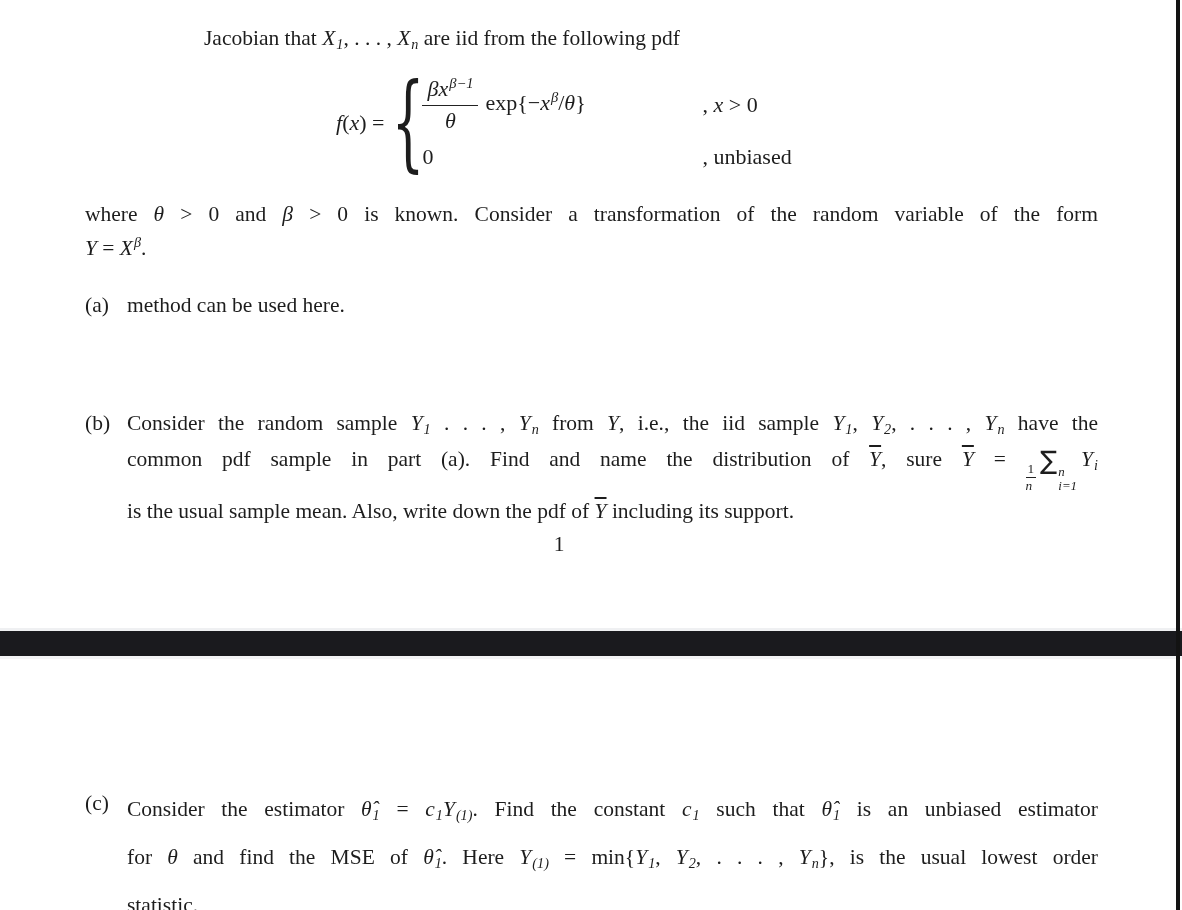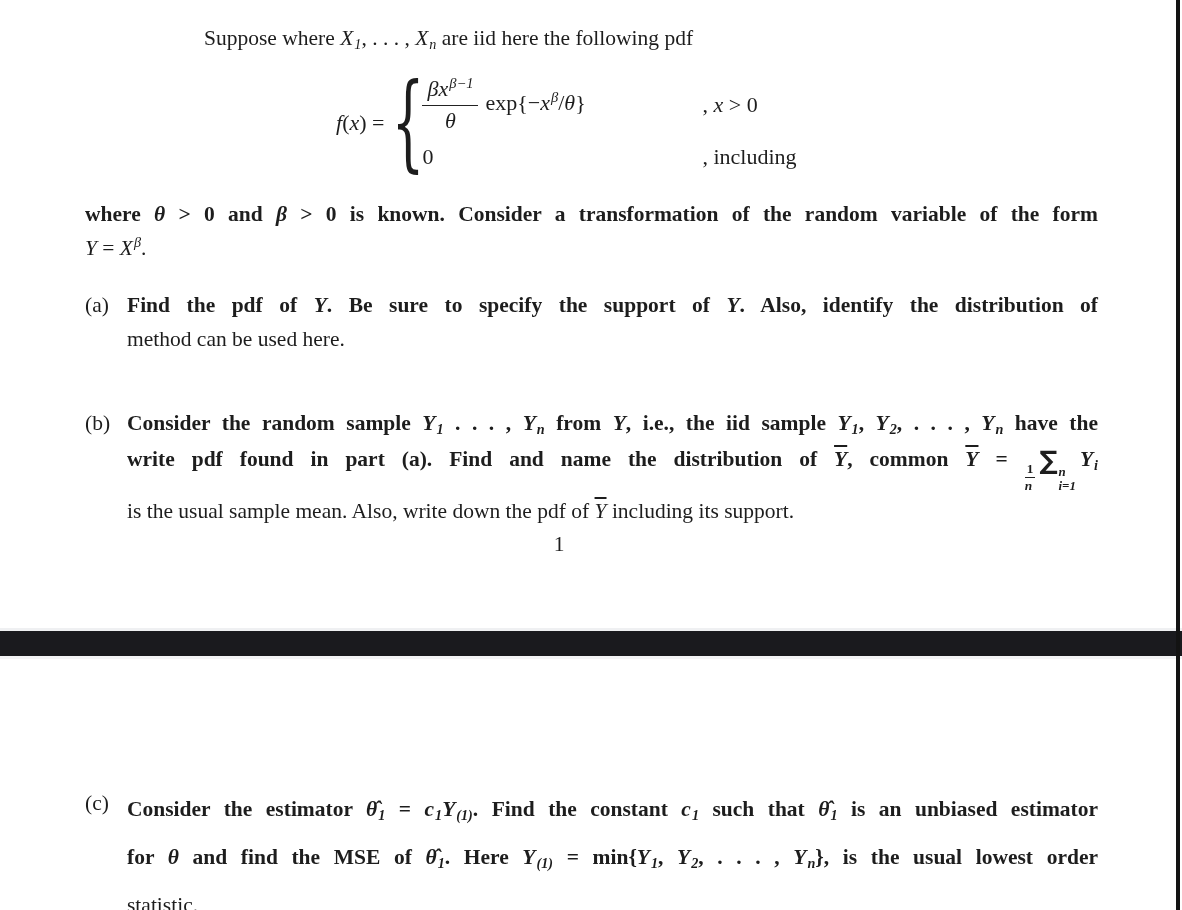--- a/index.html
+++ b/index.html
@@ -37,69 +37,68 @@
   
   .doc-title{position:absolute;top:26px;left:204px;white-space:nowrap;}
   .formula{position:absolute;top:76px;left:336px;display:flex;align-items:center;font-size:22px;}
   .f-lhs{margin-right:0;white-space:nowrap;}
   .f-brace{display:inline-block;width:30px;font-size:104px;line-height:0.88;transform:scaleX(0.5);transform-origin:50% 50%;font-family:"DejaVu Serif", serif;font-weight:400;}
   .f-cases{display:grid;grid-template-columns:280px auto;row-gap:10px;align-items:center;margin-left:8px;}
   .f-expr,.f-cond{white-space:nowrap;}
   .para{position:absolute;left:85px;width:1013px;}
   .where-par{top:197px;}
   .line{line-height:34px;text-align:justify;}
-  .line.just{text-align-last:justify;font-weight:bold;}
+  .line.just{text-align-last:justify;}
   .item{position:absolute;left:85px;width:1013px;padding-left:42px;box-sizing:border-box;}
   .item .marker{position:absolute;left:0;top:0;line-height:34px;}
   .item-a{top:288px;}
   .item-b{top:406px;}
   .item-c{top:786px;}
   .item-c .line{line-height:46px;}
   .item-c .marker{line-height:35px;}
   .pagenum{position:absolute;top:532px;left:85px;width:948px;text-align:center;}
   .page-separator{position:absolute;left:0;top:628px;width:1182px;height:25px;
     background:var(--separator-bar);
     border-top:3px solid var(--separator-edge-top);
     border-bottom:3px solid var(--separator-edge-bottom);}
   .edge-line{position:absolute;top:0;left:1176px;width:4px;height:910px;background:var(--edge-line);z-index:5;}
 </style>
 </head>
 <body>
 
-<div class="doc-title"><span>Suppose where </span><span class="mi">X</span><span class="mi msub">1</span><span>, . . . , </span><span class="mi">X</span><span class="mi msub">n</span><span> are iid here the following pdf</span></div>
+<div class="doc-title"><span>Jacobian that </span><span class="mi">X</span><span class="mi msub">1</span><span>, . . . , </span><span class="mi">X</span><span class="mi msub">n</span><span> are iid from the following pdf</span></div>
 
 <div class="formula">
   <span class="f-lhs"><span class="mi">f</span><span>(</span><span class="mi">x</span><span>) =</span></span>
   <span class="f-brace">{</span>
   <div class="f-cases">
     <div class="f-expr"><span class="frac dfrac">
           <span class="num"><span class="mi">βx</span><span class="mi msup">β−1</span></span>
           <span class="den"><span class="mi">θ</span></span>
         </span><span>exp{−</span><span class="mi">x</span><span class="mi msup">β</span><span>/</span><span class="mi">θ</span><span>}</span></div>
     <div class="f-cond"><span>, </span><span class="mi">x</span><span> &gt; 0</span></div>
     <div class="f-expr"><span>0</span></div>
-    <div class="f-cond"><span>, including</span></div>
+    <div class="f-cond"><span>, unbiased</span></div>
   </div>
 </div>
 
 <div class="para where-par">
   <div class="line just"><span>where </span><span class="mi">θ</span><span> &gt; 0 and </span><span class="mi">β</span><span> &gt; 0 is known. Consider a transformation of the random variable of the form</span></div>
   <div class="line"><span class="mi">Y</span><span> = </span><span class="mi">X</span><span class="mi msup">β</span><span>.</span></div>
 </div>
 
 <div class="item item-a">
   <span class="marker">(a)</span>
-  <div class="line just"><span>Find the pdf of </span><span class="mi">Y</span><span>. Be sure to specify the support of </span><span class="mi">Y</span><span>. Also, identify the distribution of</span></div>
   <div class="line"><span>method can be used here.</span></div>
 </div>
 
 <div class="item item-b">
   <span class="marker">(b)</span>
   <div class="line just"><span>Consider the random sample </span><span class="mi">Y</span><span class="mi msub">1</span><span> . . . , </span><span class="mi">Y</span><span class="mi msub">n</span><span> from </span><span class="mi">Y</span><span>, i.e., the iid sample </span><span class="mi">Y</span><span class="mi msub">1</span><span>, </span><span class="mi">Y</span><span class="mi msub">2</span><span>, . . . , </span><span class="mi">Y</span><span class="mi msub">n</span><span> have the</span></div>
-  <div class="line just"><span>write pdf found in part (a). Find and name the distribution of </span><span class="mi mol">Y</span><span>, common </span><span class="mi mol">Y</span><span> = </span><span class="frac ifrac">
+  <div class="line just"><span>common pdf sample in part (a). Find and name the distribution of </span><span class="mi mol">Y</span><span>, sure </span><span class="mi mol">Y</span><span> = </span><span class="frac ifrac">
         <span class="num"><span>1</span></span>
         <span class="den"><span class="mi">n</span></span>
       </span><span class="bigop">∑</span><span class="stack">
         <span class="stk-top">n</span>
         <span class="stk-bot">i=1</span>
       </span><span class="mi">Y</span><span class="mi msub">i</span></div>
   <div class="line"><span>is the usual sample mean. Also, write down the pdf of </span><span class="mi mol">Y</span><span> including its support.</span></div>
 </div>
 
 <div class="pagenum">1</div>

